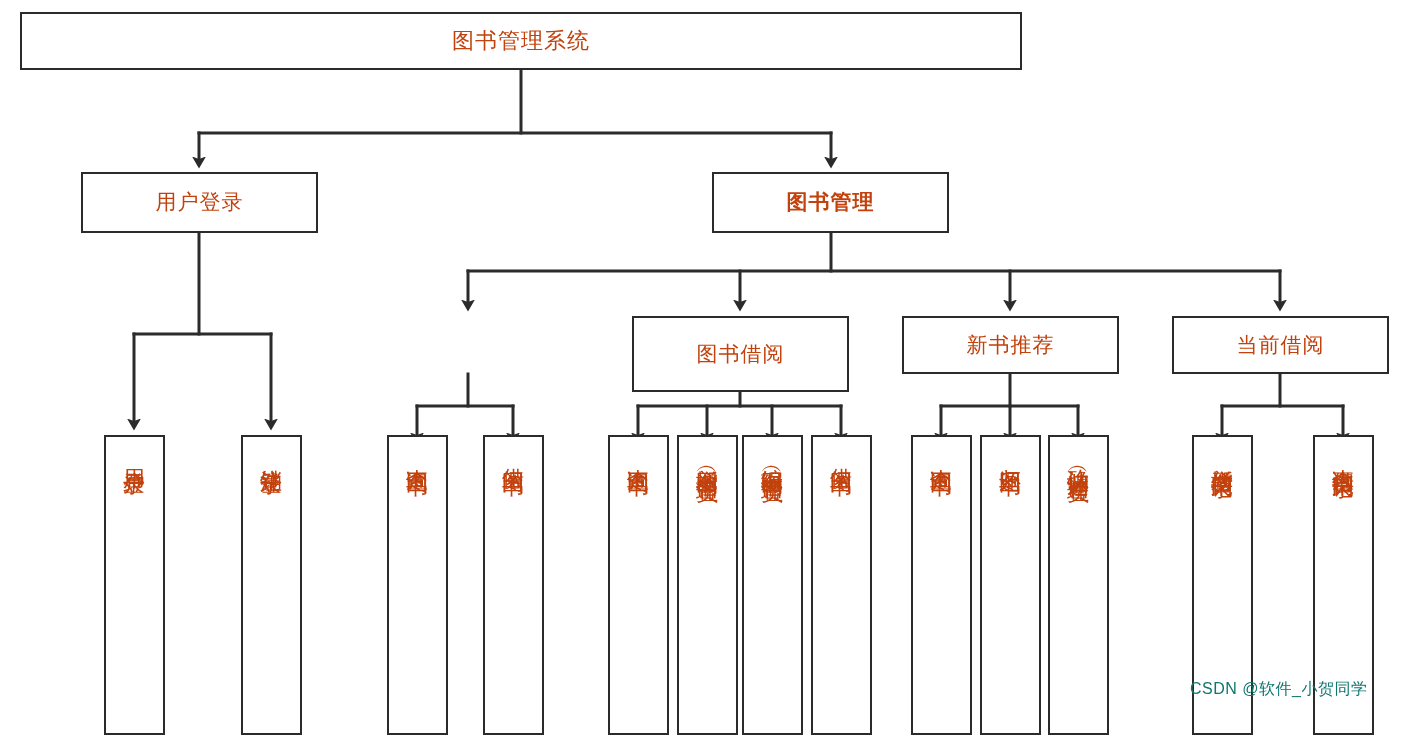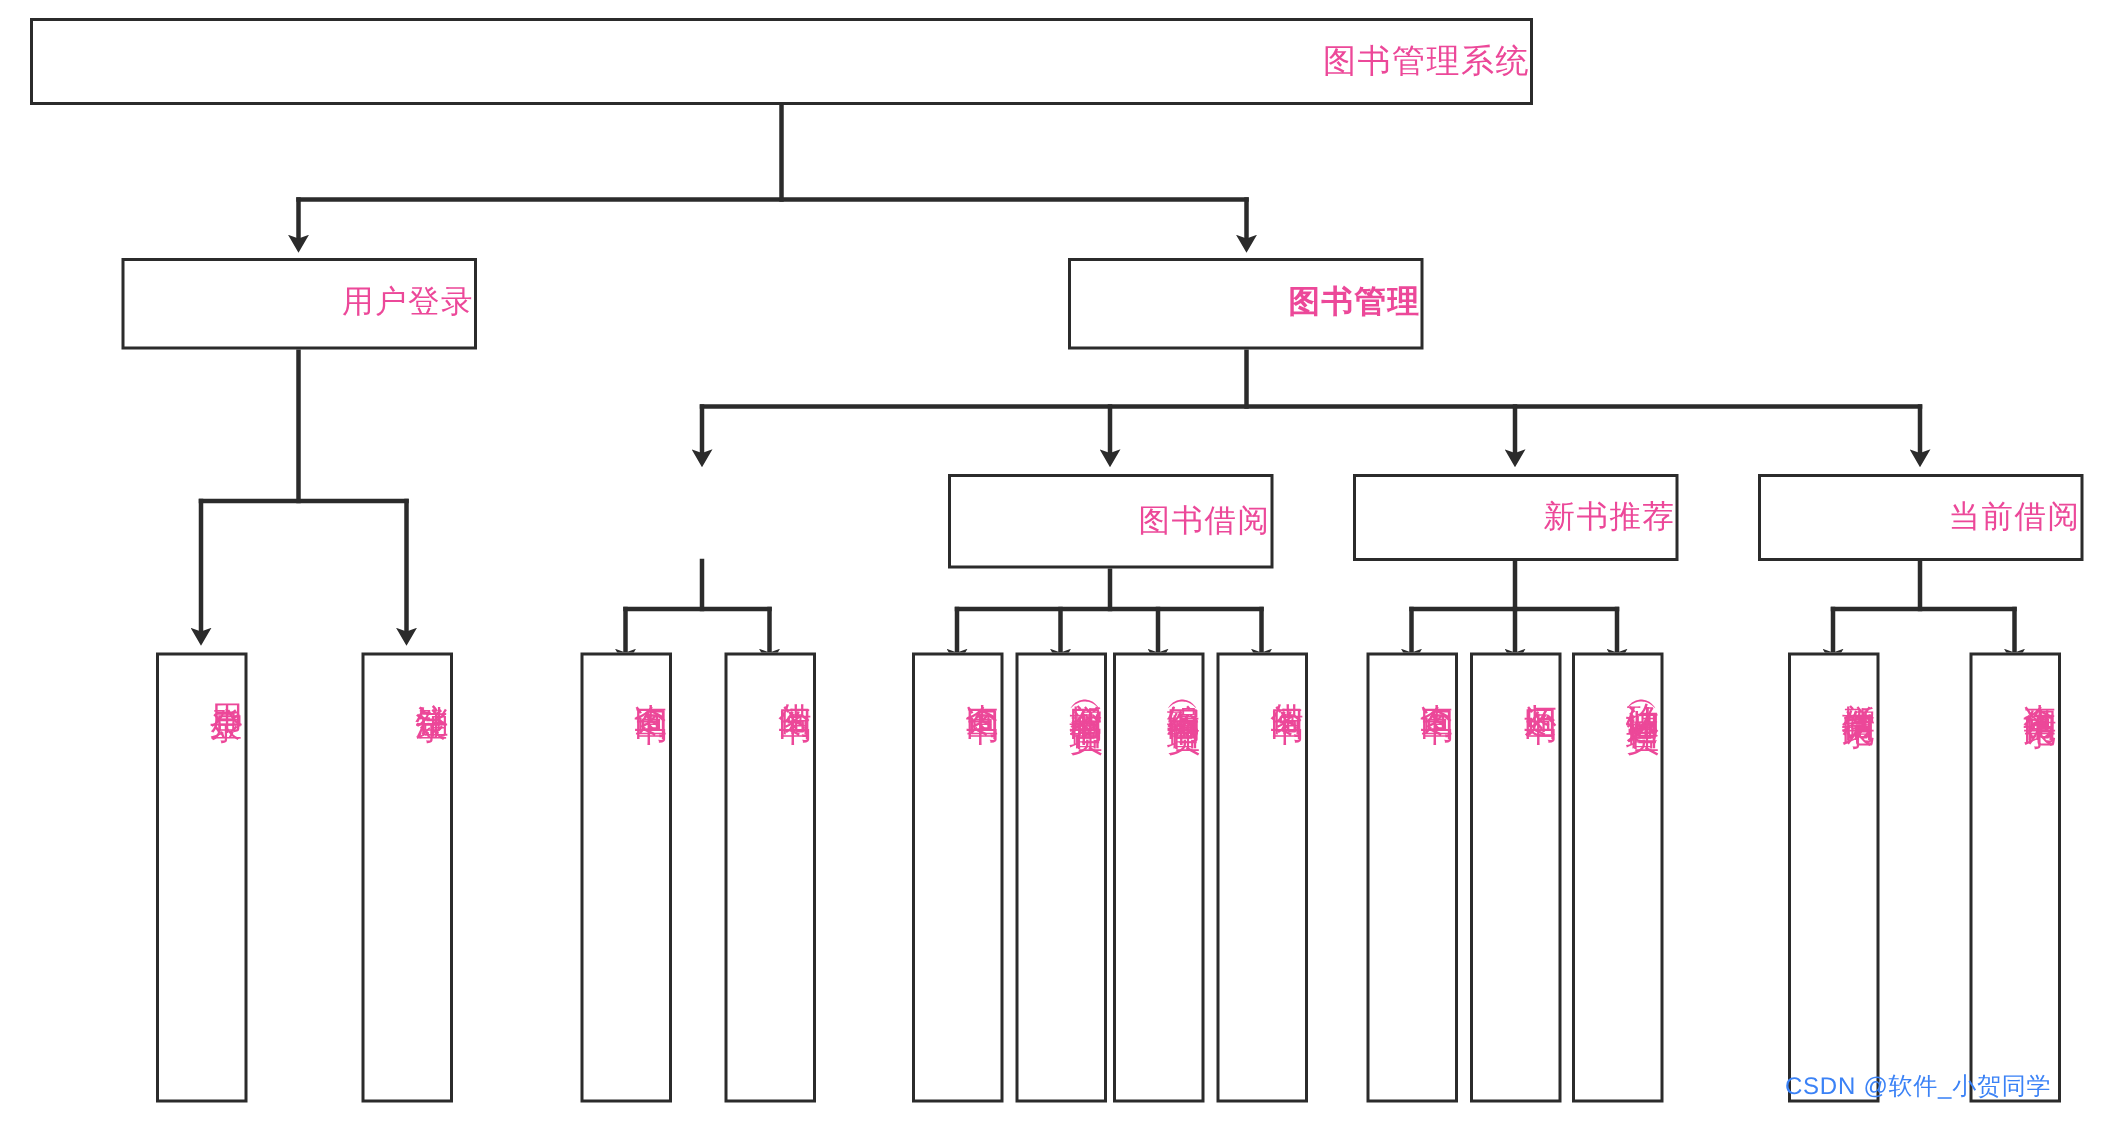--- a/index.html
+++ b/index.html
@@ -27,22 +27,22 @@
     height: 747px;
     pointer-events: none;
   }
   .node {
     position: absolute;
     box-sizing: border-box;
     background: #ffffff;
     border: 2px solid #2b2b2b;
     display: flex;
     align-items: center;
-    justify-content: flex-end;
-    color: #ec4899;
+    justify-content: center;
+    color: #c2410c;
   }
   .node .label {
     display: block;
     text-align: center;
     line-height: 1.18;
     letter-spacing: 1px;
     white-space: nowrap;
   }
   .node.horizontal .label {
     font-size: 21px;
@@ -58,23 +58,23 @@
     writing-mode: vertical-rl;
     text-orientation: upright;
     font-size: 22px;
     line-height: 1.05;
     letter-spacing: 2px;
     white-space: nowrap;
   }
   .watermark {
     position: absolute;
     left: 1190px;
-    top: 714px;
+    top: 679px;
     font-size: 16px;
-    color: #3b82f6;
+    color: #0f766e;
     letter-spacing: 0.5px;
     white-space: nowrap;
     user-select: none;
   }
 </style>
 </head>
 <body>
 
 <div id="canvas">
 
@@ -132,21 +132,21 @@
     <span class="label">图书管理系统</span>
   </div>
 
   <div class="node horizontal" style="left:81px; top:172px; width:237px; height:61px;">
     <span class="label">用户登录</span>
   </div>
   <div class="node horizontal" style="left:712px; top:172px; width:237px; height:61px;font-weight:bold;">
     <span class="label">图书管理</span>
   </div>
 
-  <div class="node horizontal" style="left:632px; top:316px; width:217px; height:63px;font-family:Liberation Serif, serif;">
+  <div class="node horizontal" style="left:632px; top:316px; width:217px; height:76px;">
     <span class="label">图书借阅</span>
   </div>
   <div class="node horizontal" style="left:902px; top:316px; width:217px; height:58px;">
     <span class="label">新书推荐</span>
   </div>
   <div class="node horizontal" style="left:1172px; top:316px; width:217px; height:58px;">
     <span class="label">当前借阅</span>
   </div>
 
   <div class="node vertical" style="left:104px; top:435px; width:61px; height:300px;">

